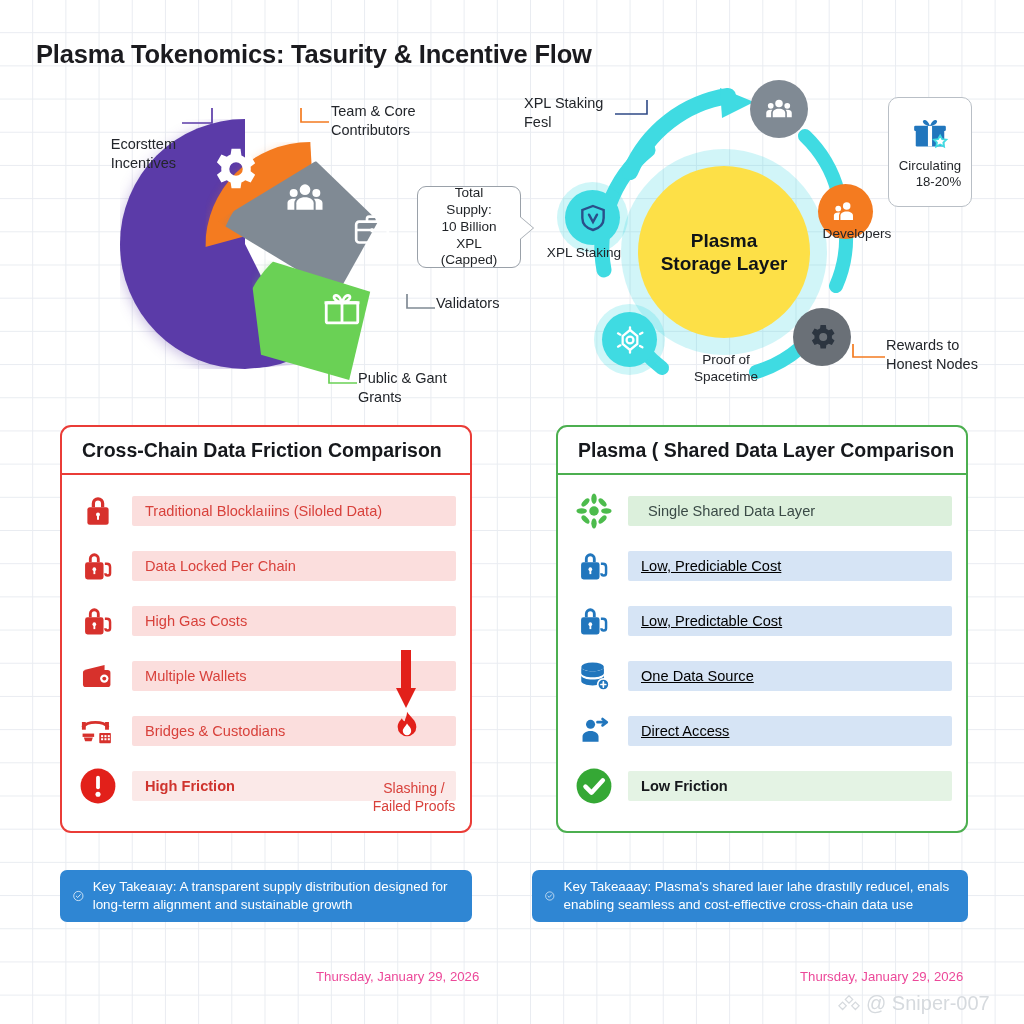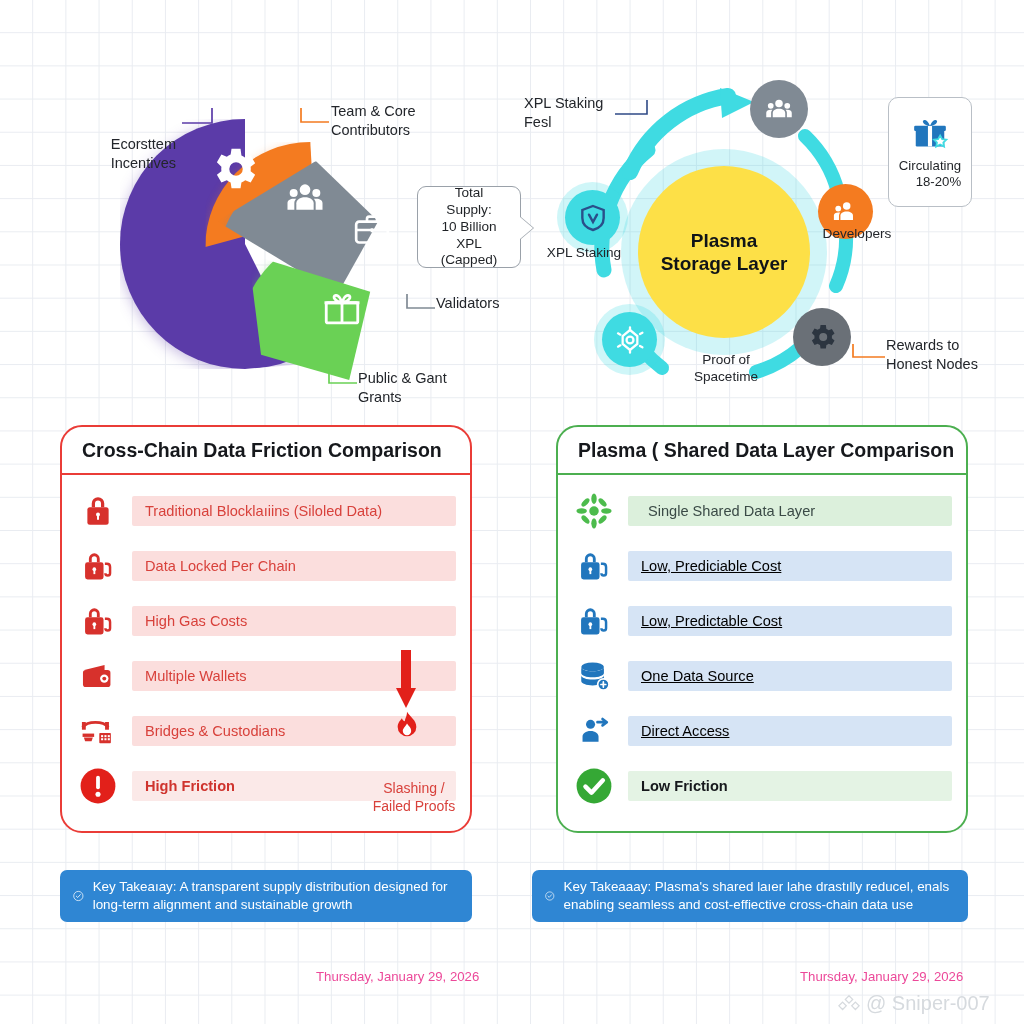--- a/index.html
+++ b/index.html
@@ -99,21 +99,21 @@
   }
   .badge {
     position: absolute; left: 888px; top: 97px; width: 84px; height: 110px;
     border: 1.3px solid #b9bfc6; border-radius: 10px; background: #fff;
     display: flex; flex-direction: column; align-items: center; justify-content: center;
     gap: 6px; font-size: 13.2px; color: #1f2226; text-align: right; line-height: 1.25;
   }
 
   
   .panel {
-    position: absolute; border-radius: 22px; background: #fff;
+    position: absolute; border-radius: 11px; background: #fff;
   }
   .panel-left { left: 60px; top: 425px; width: 412px; height: 408px; border: 2.1px solid #ea3c37; }
   .panel-right { left: 556px; top: 425px; width: 412px; height: 408px; border: 2.1px solid #4caf50; }
   .panel-head {
     height: 48px; display: flex; align-items: center; padding-left: 20px;
     font-size: 19.5px; font-weight: bold; color: #16181c;
   }
   .panel-left .panel-head { border-bottom: 2.1px solid #ea3c37; }
   .panel-right .panel-head { border-bottom: 2.1px solid #4caf50; }
   .rows { padding: 12px 14px 10px 14px; display: flex; flex-direction: column; gap: 7px; }
@@ -158,20 +158,21 @@
     color: #d6dade; font-size: 20px;
   }
 </style>
 </head>
 <body>
 
 <div id="grid"></div>
 
 <div id="page">
 
+  <div class="title">Plasma Tokenomics: Tasurity &amp; Incentive Flow</div>
 
   <div class="pie-wrap">
     <div class="slice slice-eco"></div>
     <div class="slice slice-team"></div>
     <div class="slice slice-val"></div>
     <div class="slice slice-pub"></div>
 
     <div class="pie-icon" style="left:97px;top:37px;">
       <svg width="54" height="54" viewBox="0 0 24 24" fill="#ffffff">
         <path d="M19.4 13a7.6 7.6 0 0 0 0-2l2-1.6-2-3.4-2.4 1a7.6 7.6 0 0 0-1.7-1L14.9 3h-4l-.4 2.6a7.6 7.6 0 0 0-1.7 1l-2.4-1-2 3.4L6.4 11a7.6 7.6 0 0 0 0 2l-2 1.6 2 3.4 2.4-1c.5.4 1.1.7 1.7 1l.4 2.6h4l.4-2.6c.6-.3 1.2-.6 1.7-1l2.4 1 2-3.4-2-1.6ZM12.9 15a3 3 0 1 1 0-6 3 3 0 0 1 0 6Z"></path>

